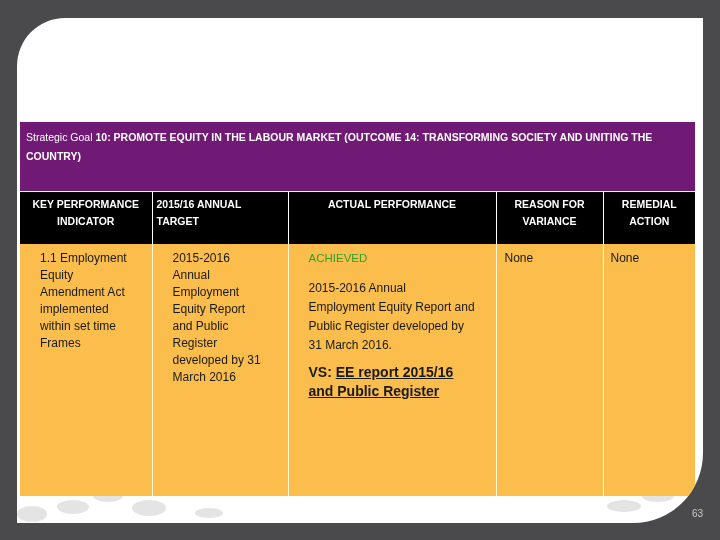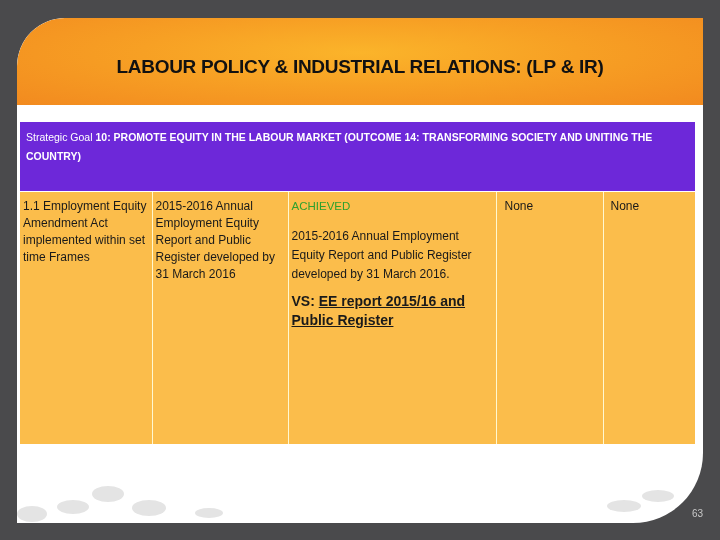--- a/index.html
+++ b/index.html
@@ -3,25 +3,25 @@
 <meta charset="utf-8">
 <style>
   html, body { margin:0; padding:0; }
   body { width:720px; height:540px; background:#4a4a4c; position:relative; overflow:hidden; font-family:"Liberation Sans", sans-serif; }
   .slide { position:absolute; left:17px; top:18px; width:686px; height:505px; background:#ffffff; border-radius:48px 0 0 0; border-bottom-right-radius:70px; overflow:hidden; }
   .header { position:absolute; left:0; top:0; width:686px; height:87px; background:radial-gradient(ellipse at 50% 40%, #fbb42a 0%, #f7a024 45%, #f28a1f 100%); border-top-left-radius:48px; }
   .title { position:absolute; left:0; right:0; top:38px; text-align:center; font-size:19px; font-weight:bold; color:#111; letter-spacing:-0.3px; }
   .dots span { position:absolute; background:#e4e4e4; border-radius:50%; }
   table { position:absolute; left:3px; top:104px; width:675px; border-collapse:collapse; table-layout:fixed; }
   td, th { vertical-align:top; font-size:12px; }
-  .goal { background:#6d28d9; color:#fff; font-size:10.5px; font-weight:bold; padding:6px 6px 0 6px; height:63px; line-height:19px; border-bottom:1px solid #fff; text-align:left; }
+  .goal { background:#701a75; color:#fff; font-size:10.5px; font-weight:bold; padding:6px 6px 0 6px; height:63px; line-height:19px; border-bottom:1px solid #fff; text-align:left; }
   .goal .lite { font-weight:normal; }
   .hdr th { background:#000; color:#fff; font-weight:bold; font-size:10.5px; text-align:center; padding:4px 4px 0 4px; height:48px; line-height:17px; border-left:1px solid #fff; }
   .hdr th:first-child { border-left:none; }
-  .row td { background:#fbbd4b; color:#1a1a1a; padding:6px 3px; height:240px; border-left:1px solid #fff8d0; line-height:17px; }
+  .row td { background:#fbbd4b; color:#1a1a1a; padding:6px 20px; height:240px; border-left:1px solid #fff8d0; line-height:17px; }
   .row td:first-child { border-left:none; }
   .c2 { line-height:19.5px; }
   .achieved { color:#2ea12e; font-weight:normal; font-size:11.5px; }
   .perf { margin-top:12px; line-height:19px; }
   .vs { margin-top:8px; font-weight:bold; font-size:14px; line-height:19px; }
   .vs .link { text-decoration:underline; }
   .pagenum { position:absolute; right:17px; top:508px; font-size:10px; color:#c8c8c8; }
 </style>
 </head>
 <body>
@@ -29,37 +29,41 @@
 <div class="slide">
   <div class="dots">
     <span style="left:40px;top:482px;width:32px;height:14px;"></span>
     <span style="left:75px;top:468px;width:32px;height:16px;"></span>
     <span style="left:115px;top:482px;width:34px;height:16px;"></span>
     <span style="left:178px;top:490px;width:28px;height:10px;"></span>
     <span style="left:0px;top:488px;width:30px;height:16px;"></span>
     <span style="left:590px;top:482px;width:34px;height:12px;"></span>
     <span style="left:625px;top:472px;width:32px;height:12px;"></span>
   </div>
-  <div class="header">
-    <div class="title">LABOUR POLICY &amp; INDUSTRIAL RELATIONS: (LP &amp; IR)</div>
-  </div>
 
   <table>
     <colgroup>
       <col style="width:132px">
         <col style="width:136px">
         <col style="width:208px">
         <col style="width:107px">
         <col style="width:92px">
     </colgroup>
     <tbody>
         <tr>
       <td colspan="5" class="goal">
         <span class="lite">Strategic Goal </span><span>10: PROMOTE EQUITY IN THE LABOUR MARKET (OUTCOME 14: TRANSFORMING SOCIETY AND UNITING THE COUNTRY)</span>
       </td>
+    </tr>
+    <tr class="hdr">
+      <th>KEY PERFORMANCE INDICATOR</th>
+      <th style="text-align:left">2015/16 ANNUAL TARGET</th>
+      <th>ACTUAL PERFORMANCE</th>
+      <th>REASON FOR VARIANCE</th>
+      <th>REMEDIAL ACTION</th>
     </tr>
     <tr class="row">
       <td>1.1 Employment Equity Amendment Act implemented within set time Frames</td>
       <td class="c2">2015-2016 Annual Employment Equity Report and Public Register developed by 31 March 2016</td>
       <td>
         <div class="achieved">ACHIEVED</div>
         <div class="perf">2015-2016 Annual Employment Equity Report and Public Register developed by 31 March 2016.</div>
         <div class="vs">
           <span>VS: </span><span class="link">EE report 2015/16 and Public Register</span>
         </div>

